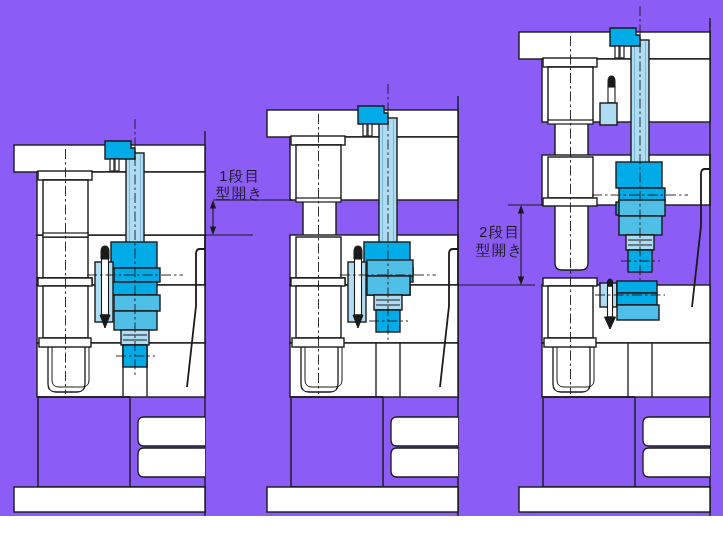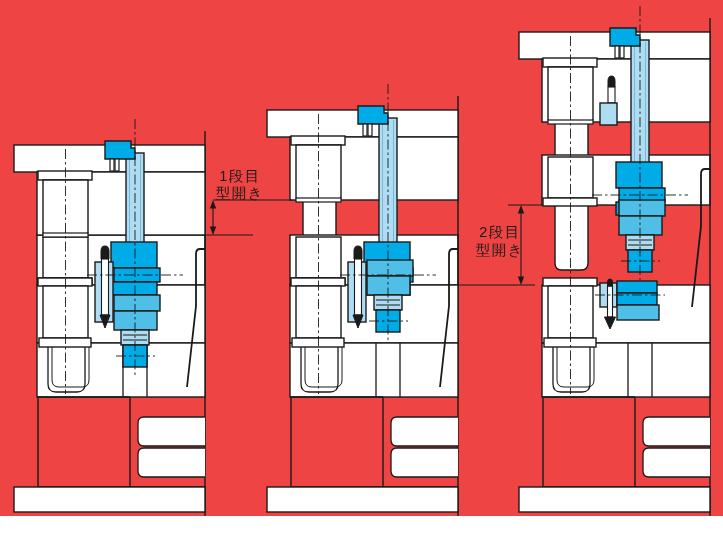--- a/index.html
+++ b/index.html
@@ -1,16 +1,16 @@
 <!DOCTYPE html>
 <html><head>
 <meta charset="utf-8">
 <style>
   html,body{margin:0;padding:0;background:#fff;}
-  .page{position:relative;width:723px;height:516px;background:#ef4444;overflow:hidden;}
+  .page{position:relative;width:723px;height:516px;background:#8b5cf6;overflow:hidden;}
   svg{display:block;}
   .lbl{font-family:"Liberation Sans",sans-serif;font-size:14.5px;letter-spacing:1.5px;fill:#1a1a1a;text-anchor:middle;}
   .dim{stroke:#1a1a1a;stroke-width:1.1;}
   .dimf{fill:#1a1a1a;stroke:none;}
 </style>
 </head>
 <body>
 
 <div class="page">
   <svg id="fig" width="723" height="536" viewBox="0 0 723 536">

